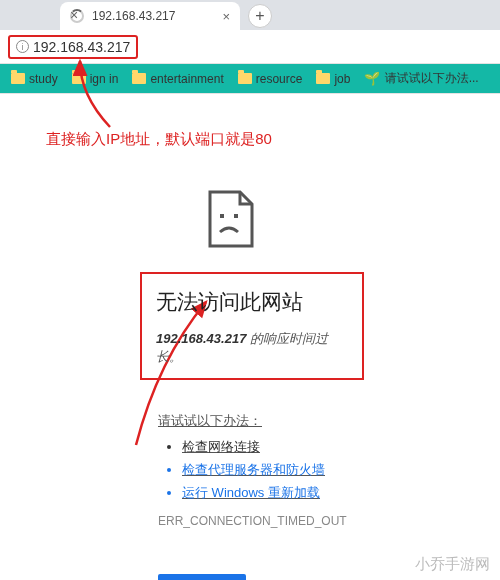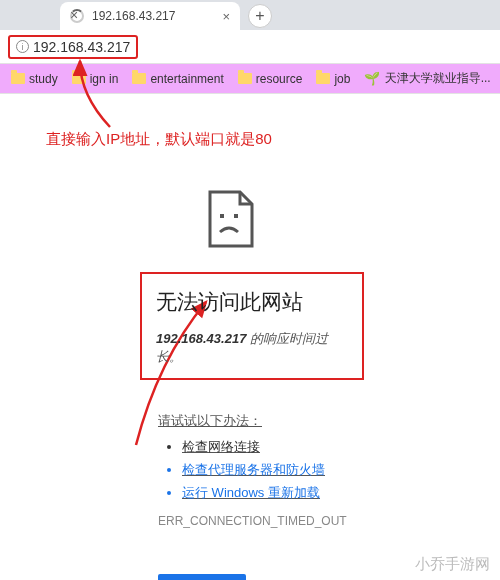--- a/index.html
+++ b/index.html
@@ -90,21 +90,21 @@
     border: 1px solid #888;
     border-radius: 50%;
     display: inline-flex;
     align-items: center;
     justify-content: center;
     font-size: 9px;
     color: #888;
   }
   .bookmarks {
     height: 30px;
-    background: #f0abfc;
+    background: #14b8a6;
     border-bottom: 1px solid #e3e3e3;
     display: flex;
     align-items: center;
     padding: 0 6px;
     gap: 4px;
     font-size: 12px;
     color: #333;
     text-align: center;
   }
   .bm {
@@ -253,21 +253,21 @@
   <div class="bm">
     <span class="folder-icon"></span>
     <span>resource</span>
   </div>
   <div class="bm">
     <span class="folder-icon"></span>
     <span>job</span>
   </div>
   <div class="bm">
     <span class="seedling">🌱</span>
-    <span>天津大学就业指导...</span>
+    <span>请试试以下办法...</span>
   </div>
 </div>
 
 <div class="annotation">直接输入IP地址，默认端口就是80</div>
 
 <svg class="arrow arrow1" width="70" height="80">
   <defs>
     <marker id="ah1" markerWidth="8" markerHeight="8" refX="6" refY="3" orient="auto">
       <path d="M0,0 L7,3 L0,6 Z" fill="#d22"></path>
     </marker>

